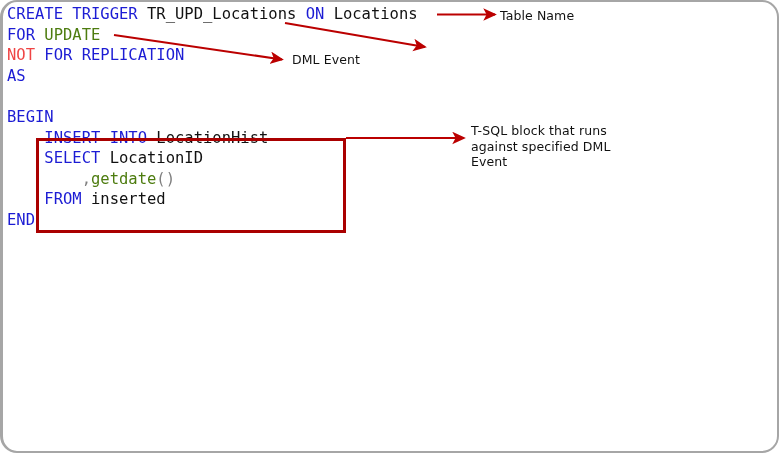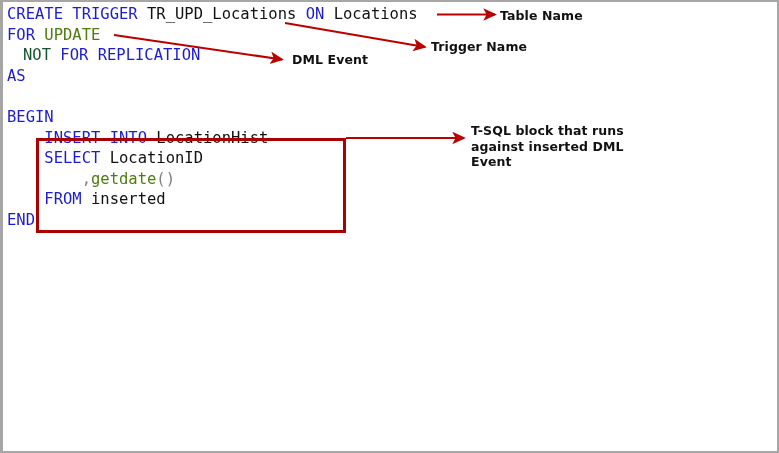--- a/index.html
+++ b/index.html
@@ -12,59 +12,60 @@
     width: 779px;
     height: 453px;
     background: #ffffff;
     box-sizing: border-box;
     border-left: 3px solid #a6a6a6;
     border-top: 2px solid #a6a6a6;
     border-right: 2px solid #a6a6a6;
     border-bottom: 2px solid #a6a6a6;
     overflow: hidden;
     font-family: "DejaVu Sans", sans-serif;
+    border-radius: 17px;
   }
 
   
   .code {
     position: absolute;
     left: 4px;
     top: 2px;
     font-family: "DejaVu Sans Mono", "Liberation Mono", monospace;
     font-size: 15.5px;
     line-height: 20.6px;
     white-space: pre;
     letter-spacing: 0px;
   }
   .code .line { height: 20.6px; }
   .kw   { color: #1c1cd4; }        
   .id   { color: #111111; }        
   .fn   { color: #4d7c0f; }        
-  .gray { color: #14532d; margin-left: 16px; }        
+  .gray { color: #ef4444; }        
   .punc { color: #808080; }        
 
   
   .code-box {
     position: absolute;
     left: 33px;
     top: 136px;
     width: 310px;
     height: 95px;
     border: 3px solid #aa0000;
     box-sizing: border-box;
     pointer-events: none;
   }
 
   
   .note {
     position: absolute;
     color: #111111;
     font-family: "DejaVu Sans", sans-serif;
     font-size: 12.5px;
-    font-weight: bold;
+    font-weight: normal;
     line-height: 15.5px;
     letter-spacing: 0.1px;
     white-space: pre-line;
   }
   #note-table   { left: 497px; top: 6px; }
   #note-trigger { left: 428px; top: 37px; }
   #note-dml     { left: 289px; top: 50px; }
   #note-tsql    { left: 468px; top: 121px; width: 170px; }
 
   
@@ -94,17 +95,16 @@
     <line x1="434" y1="12.5" x2="492" y2="12.5" stroke="#bb0000" stroke-width="2.1" marker-end="url(#ah)"></line>
 
     <line x1="282" y1="21" x2="422" y2="45" stroke="#bb0000" stroke-width="2.1" marker-end="url(#ah)"></line>
 
     <line x1="111" y1="33" x2="279" y2="57.5" stroke="#bb0000" stroke-width="2.1" marker-end="url(#ah)"></line>
 
     <line x1="343" y1="136" x2="461" y2="136" stroke="#bb0000" stroke-width="2.1" marker-end="url(#ah)"></line>
   </svg>
 
   <div class="note" id="note-table">Table Name</div>
-  <div class="note" id="note-trigger">Trigger Name</div>
   <div class="note" id="note-dml">DML Event</div>
-  <div class="note" id="note-tsql">T-SQL block that runs against inserted DML Event</div>
+  <div class="note" id="note-tsql">T-SQL block that runs against specified DML Event</div>
 
 </div>
 
 </body></html>

